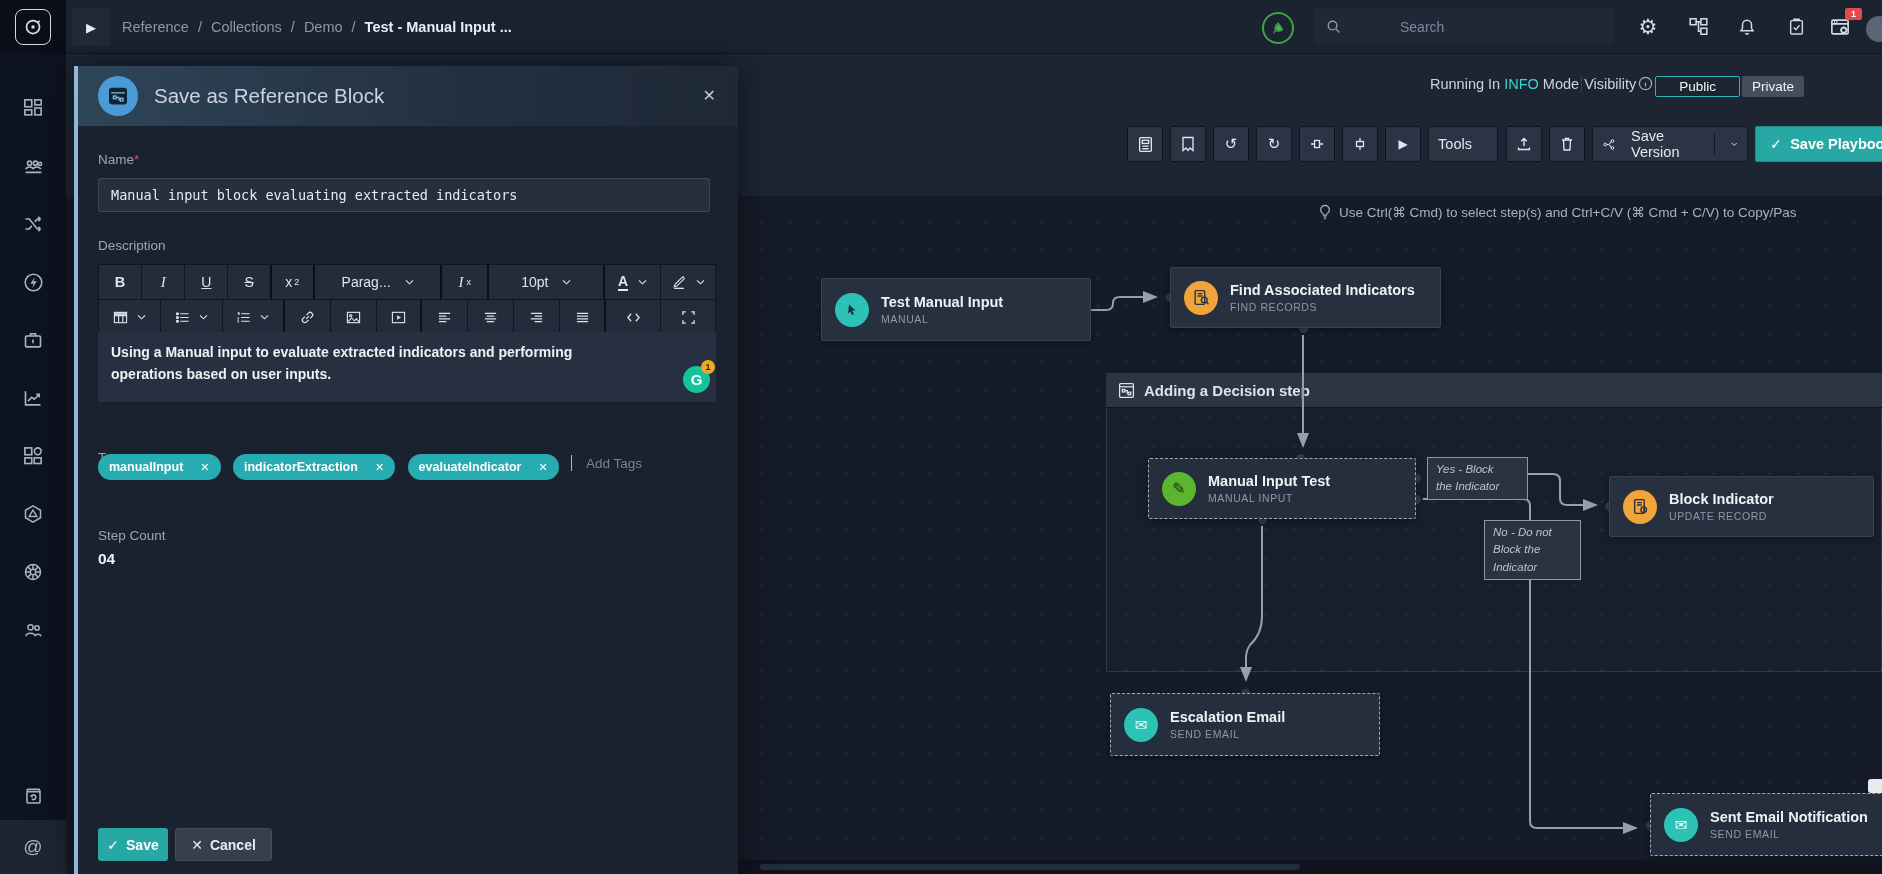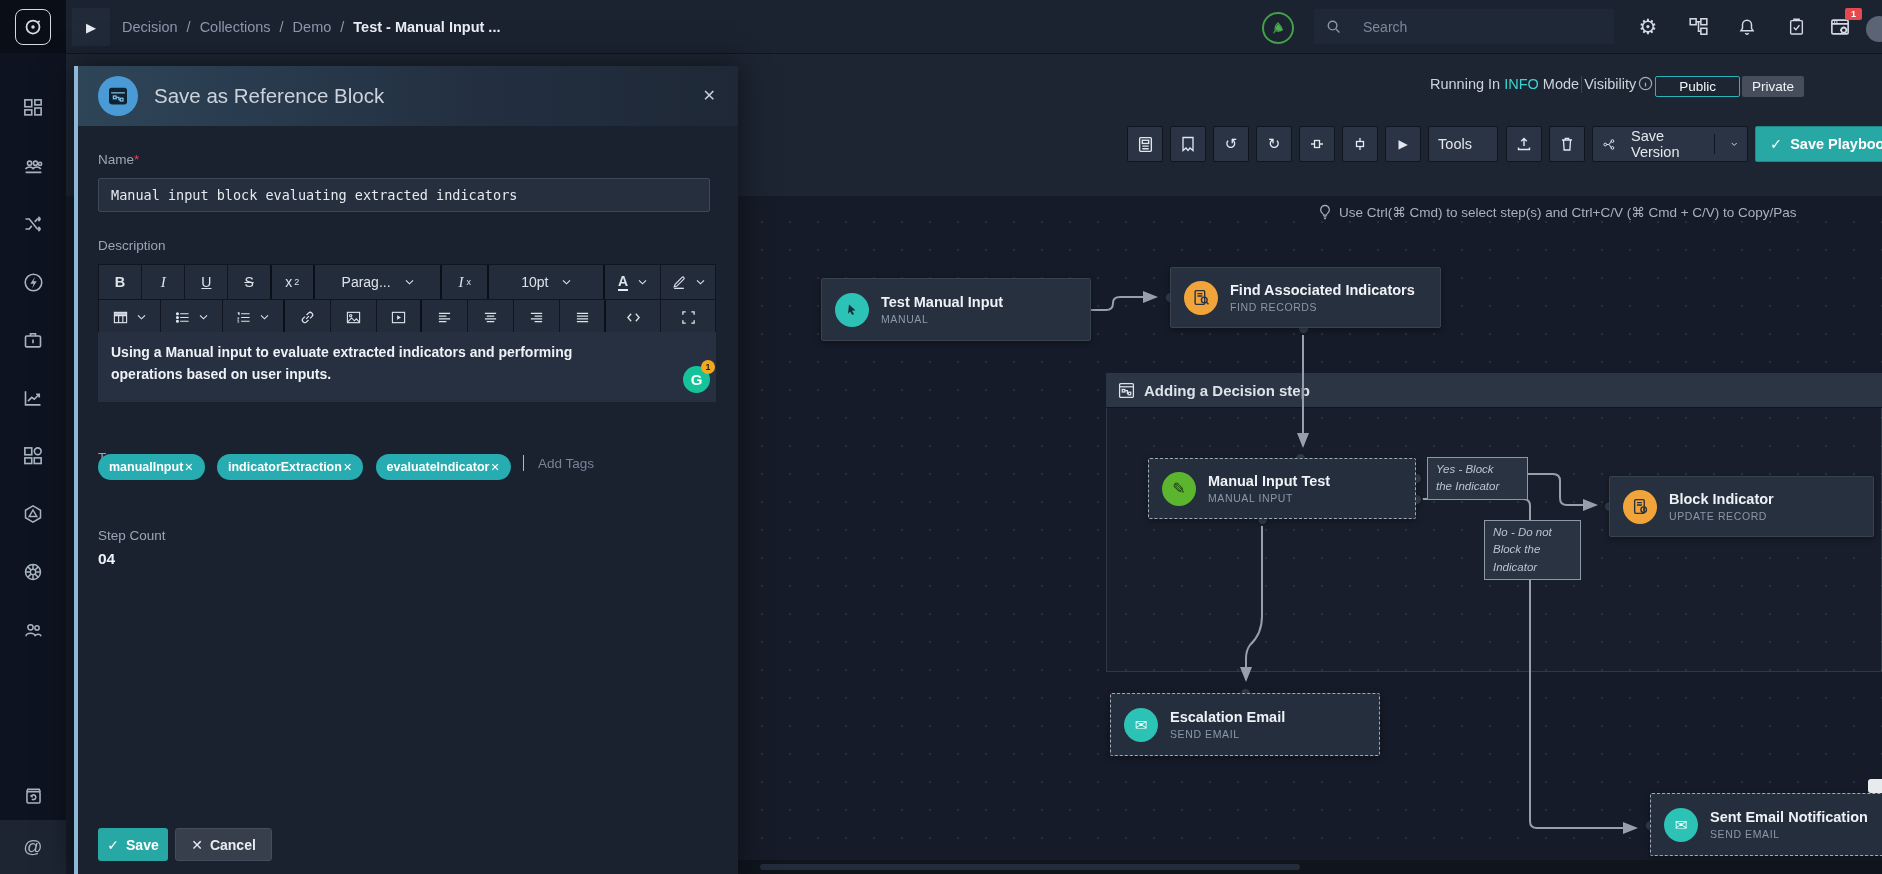--- a/index.html
+++ b/index.html
@@ -8,21 +8,21 @@
   .abs{position:absolute;}
   svg{display:block;}
   
   #topbar{left:0;top:0;width:1882px;height:53px;background:#1b2230;border-bottom:1px solid #10151f;}
   #logo-cell{left:0;top:0;width:66px;height:53px;background:#0a0e16;display:flex;align-items:center;justify-content:center;}
   #logo-box{width:34px;height:34px;border:1.6px solid #d4dbe4;border-radius:8px;display:flex;align-items:center;justify-content:center;color:#d4dbe4;}
   #tb-play{left:72px;top:8px;width:38px;height:38px;background:#212a39;border-radius:2px;display:flex;align-items:center;justify-content:center;color:#e8ecf2;font-size:13px;}
   #crumbs{left:122px;top:0;height:53px;display:flex;align-items:center;gap:9px;font-size:14.5px;color:#8c99ab;}
   #crumbs .cur{color:#e9edf3;font-weight:bold;}
   #tb-green{left:1262px;top:12px;width:28px;height:28px;border:2px solid #43a047;border-radius:50%;display:flex;align-items:center;justify-content:center;color:#4caf50;}
-  #searchbox{left:1314px;top:9px;width:276px;height:35px;background:#1f2836;border-radius:2px;display:flex;align-items:center;padding:0 12px;gap:20px;color:#7c8899;}
+  #searchbox{left:1314px;top:9px;width:276px;height:35px;background:#1f2836;border-radius:2px;display:flex;align-items:center;padding:0 12px;gap:6px;color:#7c8899;justify-content:space-between;}
   #searchbox input{background:transparent;border:0;outline:0;color:#cfd6df;font-size:14px;width:200px;font-family:inherit;}
   #searchbox input::placeholder{color:#7c8899;}
   .tbico{top:0;height:53px;width:40px;display:flex;align-items:center;justify-content:center;color:#d3dae3;}
   .badge-red{position:absolute;top:8px;right:-2px;background:#e5484d;color:#fff;font-size:9px;font-weight:bold;
              min-width:13px;height:12px;border-radius:2px;display:flex;align-items:center;justify-content:center;padding:0 2px;}
   #avatar-part{left:1866px;top:16px;width:26px;height:26px;border-radius:50%;background:#5a6475;}
   
   #sidebar{left:0;top:53px;width:66px;height:821px;background:#0d1320;}
   .sbit{left:0;width:66px;height:44px;display:flex;align-items:center;justify-content:center;color:#a9b4c2;}
   #sb-mention{background:#1d2533;height:54px;}
@@ -82,21 +82,21 @@
   .edbtn b{font-size:14.5px;} .edbtn i{font-family:"Liberation Serif",serif;font-size:15px;}
   .edbtn .ul{text-decoration:underline;} .edbtn .st{text-decoration:line-through;}
   .fcA{border-bottom:2px solid #e8ecf1;line-height:1;padding-bottom:1px;font-weight:bold;}
   #ed-text{left:20px;top:266px;width:618px;height:70px;background:#273040;color:#eef1f5;font-size:14px;font-weight:bold;
            padding:10px 74px 10px 13px;box-sizing:border-box;line-height:1.55;}
   #grammarly{position:absolute;right:28px;top:300px;width:27px;height:27px;border-radius:50%;background:#15c39a;color:#fff;
              display:flex;align-items:center;justify-content:center;font-weight:bold;font-size:15px;}
   #grammarly .gbadge{position:absolute;top:-6px;right:-5px;width:14px;height:14px;border-radius:50%;background:#f2a91e;
              color:#1c2330;font-size:9px;font-weight:bold;display:flex;align-items:center;justify-content:center;}
   .tagpill{height:26px;border-radius:13px;background:#27acb1;color:#fff;font-size:12.5px;font-weight:bold;
-           display:inline-flex;align-items:center;gap:1px;padding:0 11px;margin-right:8px;}
+           display:inline-flex;align-items:center;gap:17px;padding:0 11px;margin-right:8px;}
   .tagx{font-size:11px;font-weight:bold;}
   #addtags{color:#77839522;display:inline-flex;align-items:center;gap:12px;}
   #addtags .caret-bar{width:1px;height:16px;background:#aeb8c6;}
   #addtags input{background:transparent;border:0;outline:0;color:#778395;font-size:13.5px;width:90px;font-family:inherit;}
   #addtags input::placeholder{color:#778395;}
   #btn-save{left:20px;top:762px;width:70px;height:33px;background:#27a8a4;border-radius:3px;color:#fff;font-size:14px;font-weight:bold;
             display:flex;align-items:center;justify-content:center;gap:7px;}
   #btn-cancel{left:97px;top:762px;width:97px;height:33px;background:#373f4c;border:1px solid #444d5c;border-radius:3px;color:#e8ecf1;
             font-size:14px;font-weight:bold;display:flex;align-items:center;justify-content:center;gap:7px;box-sizing:border-box;}
 </style>
@@ -309,21 +309,21 @@
   <span id="logo-box">
     <svg width="20" height="20" viewBox="0 0 16 16" stroke="currentColor" fill="none" stroke-width="1.4">
         <circle cx="8" cy="8" r="5.2"></circle>
         <circle cx="8" cy="8" r="1.4" fill="currentColor" stroke="none"></circle>
         <path d="M11.8 4.6l1.5-1.5"></path>
       </svg>
   </span>
 </div>
 <div class="abs" id="tb-play">▶</div>
 <div class="abs" id="crumbs">
-  <span>Decision</span>
+  <span>Reference</span>
   <span>/</span>
   <span>Collections</span>
   <span>/</span>
   <span>Demo</span>
   <span>/</span>
   <span class="cur">Test - Manual Input ...</span>
 </div>
 <div class="abs" id="tb-green">
   <svg width="14" height="14" viewBox="0 0 16 16" fill="#4caf50">
       <path d="M8 2C5 5 4 8 5 11c2 1 5 1 8-1-1-4-3-6-5-8zM5 11c-1 1-1.5 2-1.8 3" stroke="#4caf50" stroke-width="1.2" fill="none"></path>

